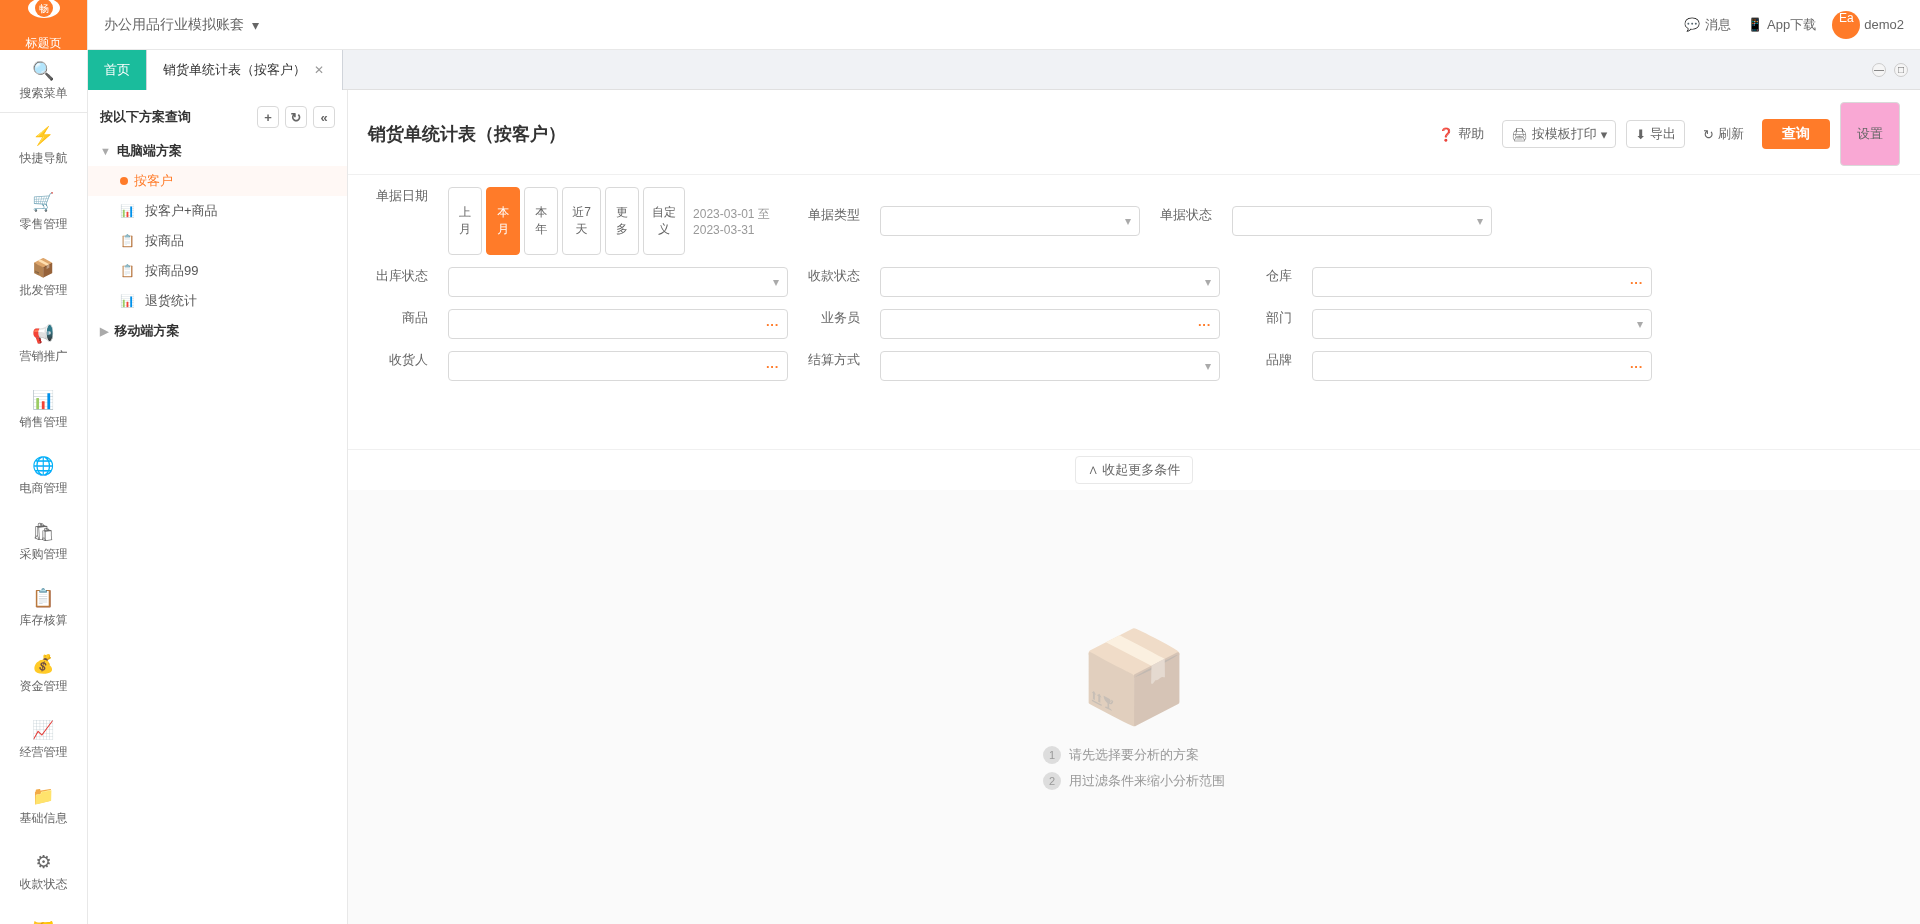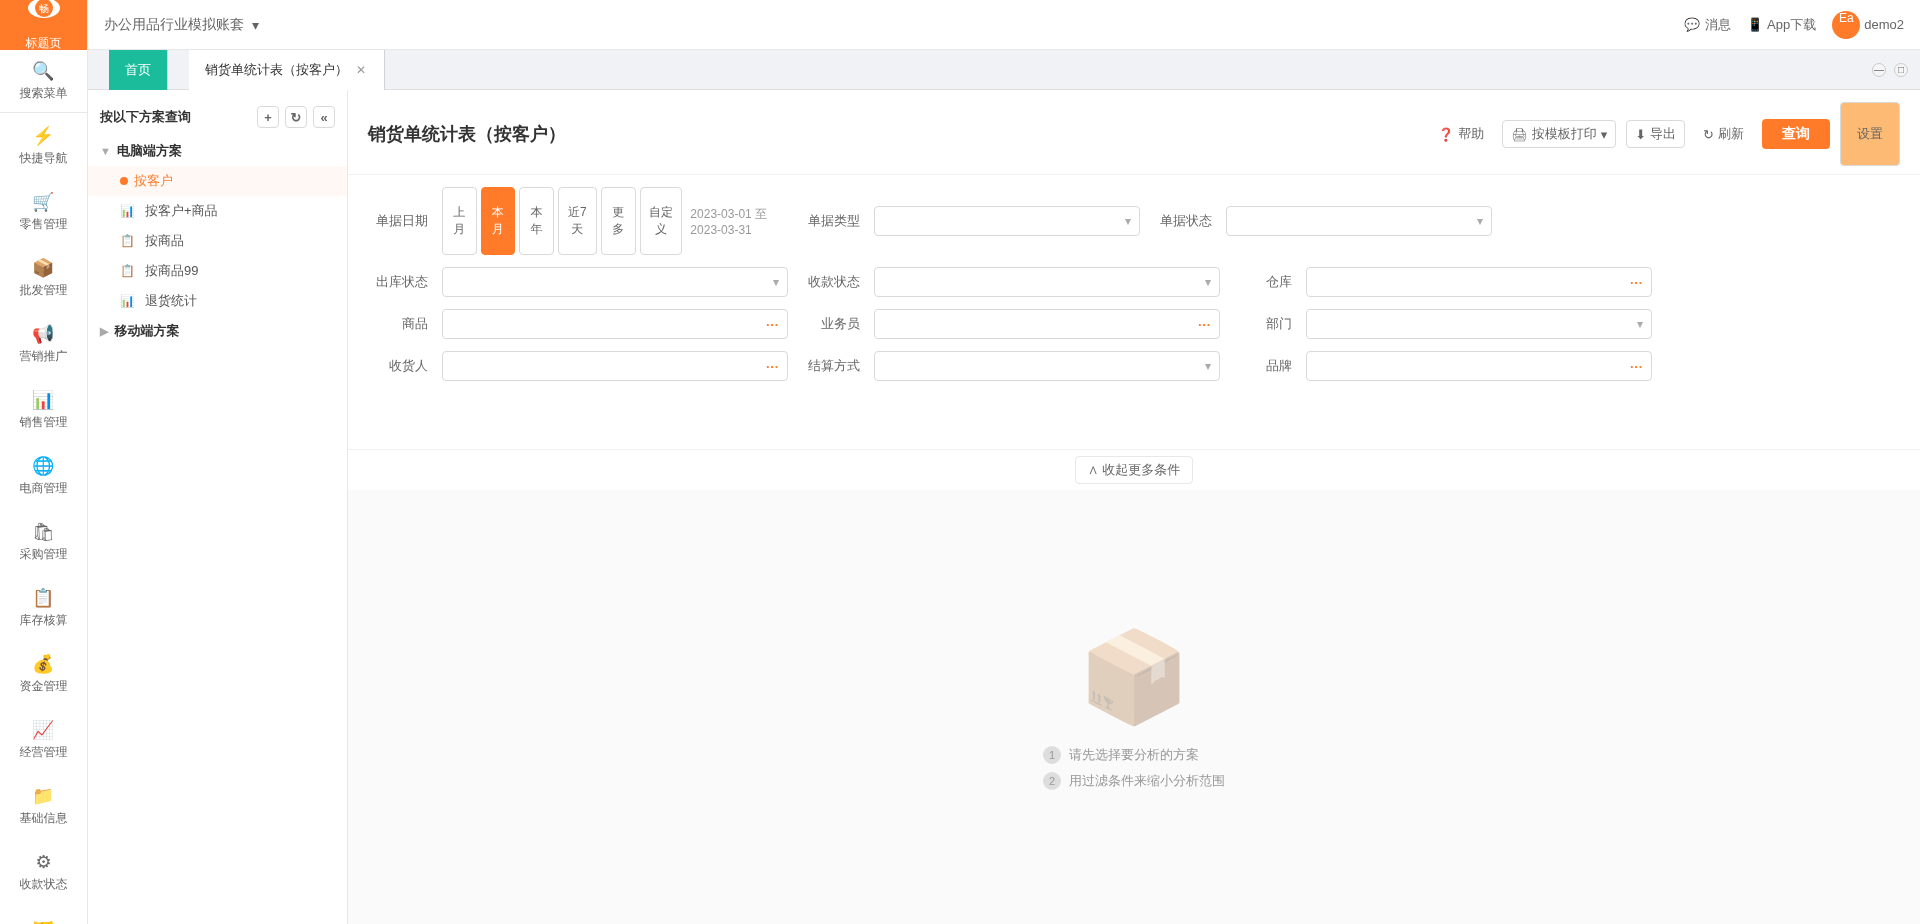--- a/index.html
+++ b/index.html
@@ -19,21 +19,21 @@
 
     
     .top-header { height: 50px; background: #fff; border-bottom: 1px solid #e8e8e8; display: flex; align-items: center; justify-content: space-between; padding: 0 16px; flex-shrink: 0; }
     .header-left { display: flex; align-items: center; gap: 8px; font-size: 14px; color: #666; cursor: pointer; }
     .header-right { display: flex; align-items: center; gap: 16px; }
     .header-btn { display: flex; align-items: center; gap: 4px; color: #666; cursor: pointer; font-size: 13px; }
     .avatar { width: 28px; height: 28px; border-radius: 50%; background: #ff7b29; display: flex; align-items: flex-start; justify-content: center; color: #fff; font-size: 12px; }
 
     
     .tab-bar { height: 40px; background: #f0f2f5; display: flex; align-items: center; flex-shrink: 0; border-bottom: 1px solid #e0e0e0; }
-    .tab { height: 40px; padding: 0 16px; display: flex; align-items: center; gap: 6px; cursor: pointer; font-size: 13px; color: #666; background: #e0e4ea; border-right: 1px solid #d0d4da; margin-left: 21px; }
+    .tab { height: 40px; padding: 0 16px; display: flex; align-items: center; gap: 6px; cursor: pointer; font-size: 13px; color: #666; background: #e0e4ea; border-right: 1px solid #d0d4da; }
     .tab.active { background: #fff; color: #333; border-bottom: none; }
     .tab-close { font-size: 12px; color: #999; cursor: pointer; padding: 2px; border-radius: 2px; }
     .tab-home { background: #1abc9c; color: #fff; }
     .window-controls { margin-left: auto; display: flex; gap: 8px; padding-right: 12px; }
     .win-btn { width: 14px; height: 14px; border-radius: 50%; cursor: pointer; display: flex; align-items: center; justify-content: center; font-size: 10px; color: #666; border: 1px solid #ccc; background: #f5f5f5; }
 
     
     .page-content { flex: 1; display: flex; overflow: hidden; background: #fff; }
 
     
@@ -55,35 +55,35 @@
     .page-title-bar { padding: 12px 20px 8px; display: flex; align-items: center; justify-content: space-between; border-bottom: 1px solid #f0f0f0; }
     .page-title { font-size: 18px; font-weight: bold; color: #333; }
     .title-actions { display: flex; gap: 10px; align-items: center; }
     .title-btn { display: flex; align-items: center; gap: 4px; color: #666; cursor: pointer; font-size: 13px; padding: 4px 8px; border-radius: 4px; }
     .title-btn-export { border: 1px solid #d9d9d9; }
     .title-btn-print { border: 1px solid #d9d9d9; }
 
     
     .filter-area { padding: 12px 20px; background: #fff; }
     .filter-row { display: flex; align-items: center; gap: 12px; margin-bottom: 12px; flex-wrap: wrap; }
-    .filter-item { display: flex; align-items: center; gap: 14px; flex: 1; min-width: 200px; max-width: 420px; }
+    .filter-item { display: flex; align-items: flex-start; gap: 20px; flex: 1; min-width: 200px; max-width: 420px; }
     .filter-label { font-size: 13px; color: #666; white-space: nowrap; width: 60px; text-align: right; flex-shrink: 0; }
     .filter-select { flex: 1; height: 30px; border: 1px solid #d9d9d9; border-radius: 4px; padding: 0 8px; font-size: 13px; color: #333; background: #fff; display: flex; align-items: center; justify-content: space-between; cursor: pointer; }
     .filter-select-dots { color: #ff7b29; font-weight: bold; }
     .filter-chevron { color: #aaa; font-size: 12px; }
     .date-filter { display: flex; align-items: center; gap: 4px; flex: 1; }
     .date-btn { padding: 16px 8px; border-radius: 4px; border: 1px solid #d9d9d9; cursor: pointer; font-size: 12px; color: #666; background: #fff; }
     .date-btn.active { background: #ff7b29; color: #fff; border-color: #ff7b29; }
     .date-range-text { font-size: 12px; color: #999; margin-left: 4px; }
 
     
     .collapse-bar { display: flex; justify-content: center; padding: 6px; background: #fff; border-top: 1px solid #f0f0f0; margin-top: 44px; }
     .collapse-btn { display: flex; align-items: center; gap: 4px; color: #666; cursor: pointer; font-size: 13px; padding: 4px 12px; border-radius: 4px; border: 1px solid #e8e8e8; background: #fff; }
     .btn-query { background: #ff7b29; color: #fff; border: none; padding: 6px 20px; border-radius: 4px; cursor: pointer; font-size: 14px; font-weight: bold; }
-    .btn-settings { background: #fdba74; color: #666; border: 1px solid #d9d9d9; padding: 22px 16px; border-radius: 4px; cursor: pointer; font-size: 13px; }
+    .btn-settings { background: #f9a8d4; color: #666; border: 1px solid #d9d9d9; padding: 22px 16px; border-radius: 4px; cursor: pointer; font-size: 13px; }
 
     
     .empty-state { flex: 1; display: flex; flex-direction: column; align-items: center; justify-content: center; gap: 16px; background: #fafafa; }
     .empty-tips { display: flex; flex-direction: column; gap: 8px; }
     .empty-tip { display: flex; align-items: center; gap: 8px; color: #999; font-size: 13px; }
     .tip-num { width: 18px; height: 18px; border-radius: 50%; background: #ddd; color: #999; font-size: 11px; display: flex; align-items: center; justify-content: center; flex-shrink: 0; }
   </style>
 </head>
 <body>
 

